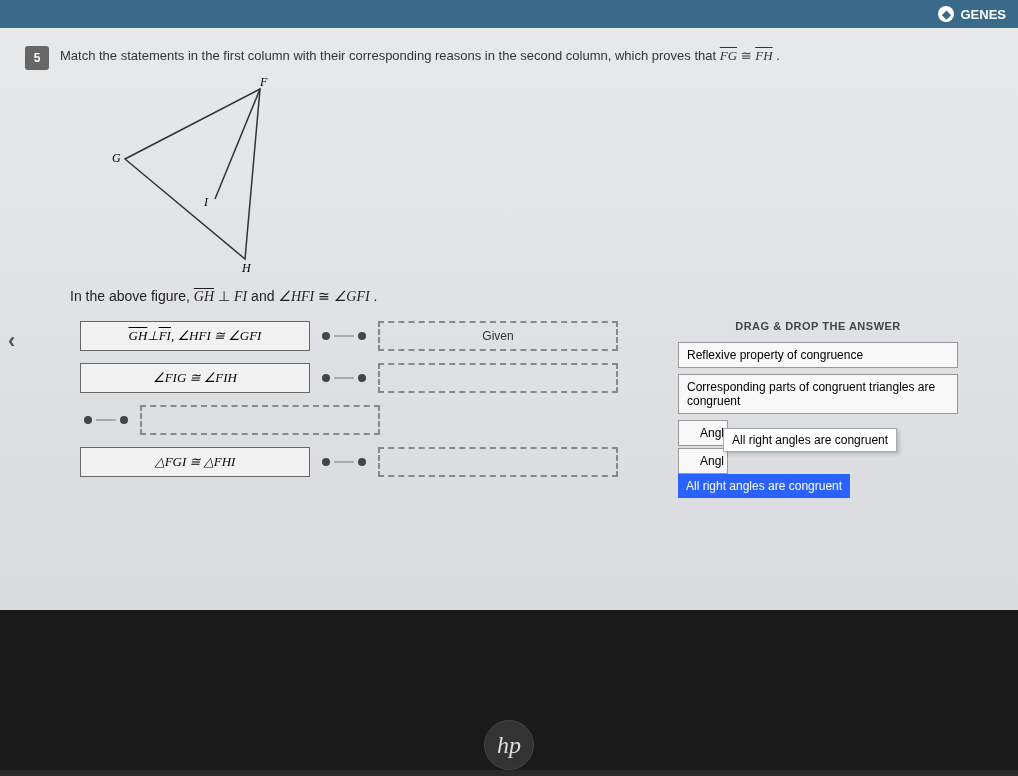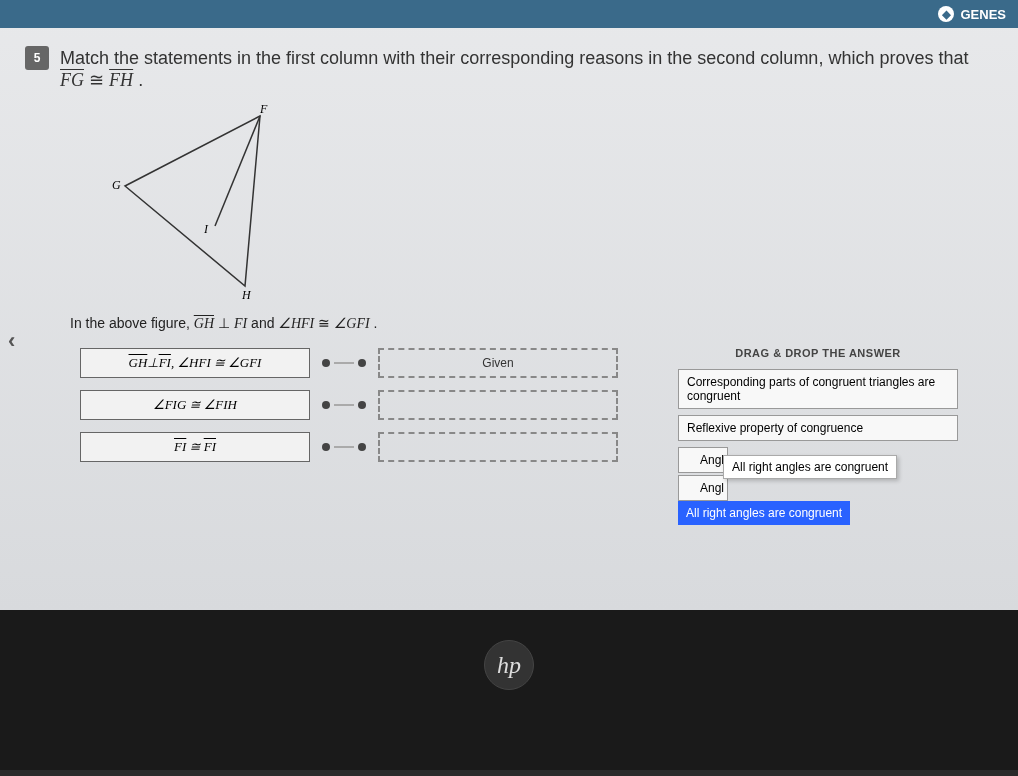--- a/index.html
+++ b/index.html
@@ -51,21 +51,21 @@
   position:absolute;
   left:25px; top:18px;
   width:24px; height:24px;
   background:#666;
   color:white;
   display:flex; align-items:center; justify-content:center;
   font-size:12px; font-weight:bold;
   border-radius:3px;
 }
 .prompt {
-  font-size: 18px;
+  font-size: 13px;
   color:#333;
   margin-bottom: 1px;
   margin-left: 10px;
 }
 .overline { text-decoration: overline; }
 .figure-area {
   margin: 10px 0 10px 60px;
 }
 .figure-caption {
   font-size:14px;
@@ -158,21 +158,21 @@
   padding:5px 8px;
   font-size:12px;
   margin-top:4px;
   display:inline-block;
 }
 .bottom-bezel {
   height:130px;
   background:#1a1a1a;
   position:relative;
   display:flex;
-  align-items:flex-start;
+  align-items:flex-end;
   justify-content:center;
 }
 .hp-circle {
   width:50px;height:50px;border-radius:50%;
   background:#333;border:1px solid #444;
   display:flex;align-items:center;justify-content:center;
   color:#ddd;font-style:italic;font-family:serif;font-size:24px;
 }
 </style>
 </head>
@@ -237,36 +237,42 @@
           <div class="row">
             <div class="statement">∠FIG ≅ ∠FIH</div>
             <div class="connector">
                 <div class="dot"></div>
                 <div class="line"></div>
                 <div class="dot"></div>
               </div>
             <div class="dropzone"></div>
           </div>
           <div class="row">
-            <div class="statement">
-              <span class="overline">FI</span> ≅ <span class="overline">FI</span>
-            </div>
+            <div class="connector">
+                <div class="dot"></div>
+                <div class="line"></div>
+                <div class="dot"></div>
+              </div>
+            <div class="dropzone"></div>
+          </div>
+          <div class="row">
+            <div class="statement">△FGI ≅ △FHI</div>
             <div class="connector">
                 <div class="dot"></div>
                 <div class="line"></div>
                 <div class="dot"></div>
               </div>
             <div class="dropzone"></div>
           </div>
         </div>
 
         <div class="answer-panel" style="position:relative">
           <div class="panel-title">DRAG &amp; DROP THE ANSWER</div>
+          <div class="answer-option">Reflexive property of congruence</div>
           <div class="answer-option">Corresponding parts of congruent triangles are congruent</div>
-          <div class="answer-option">Reflexive property of congruence</div>
           <div style="position:relative;height:50px">
             <div class="answer-partial" style="position:absolute;top:0;left:0">Angl</div>
             <div class="answer-partial" style="position:absolute;top:28px;left:0">Angl</div>
             <div class="tooltip-box" style="top:8px;left:45px">All right angles are congruent</div>
           </div>
           <div class="selected-option">All right angles are congruent</div>
         </div>
       </div>
 
     </div>

